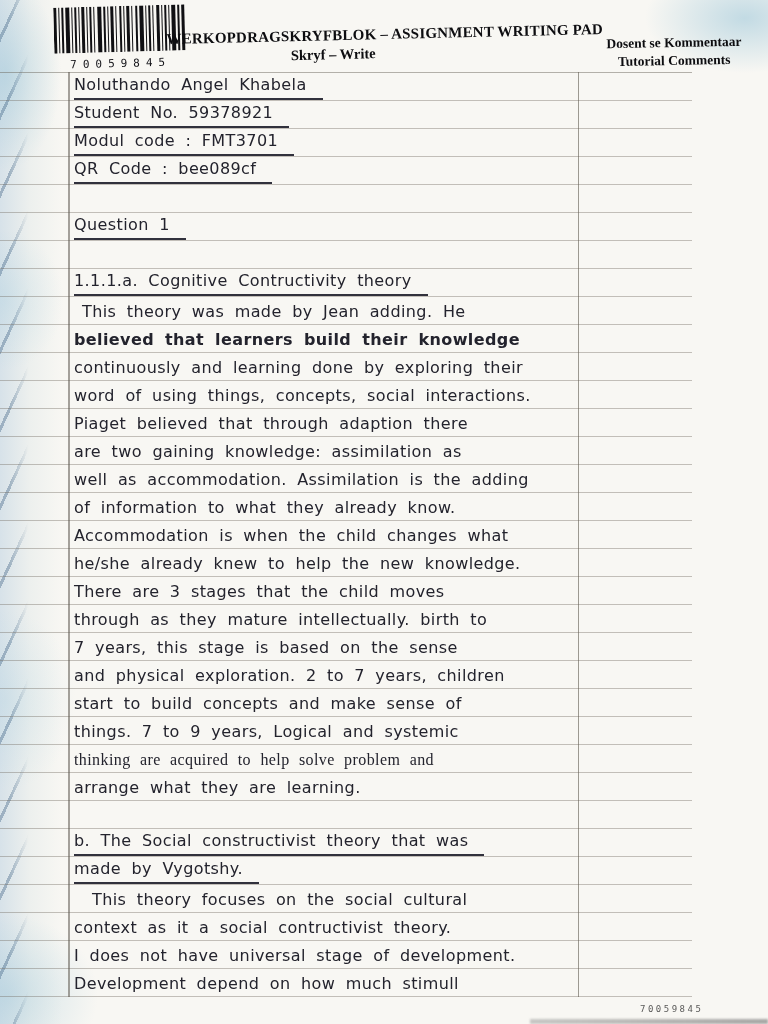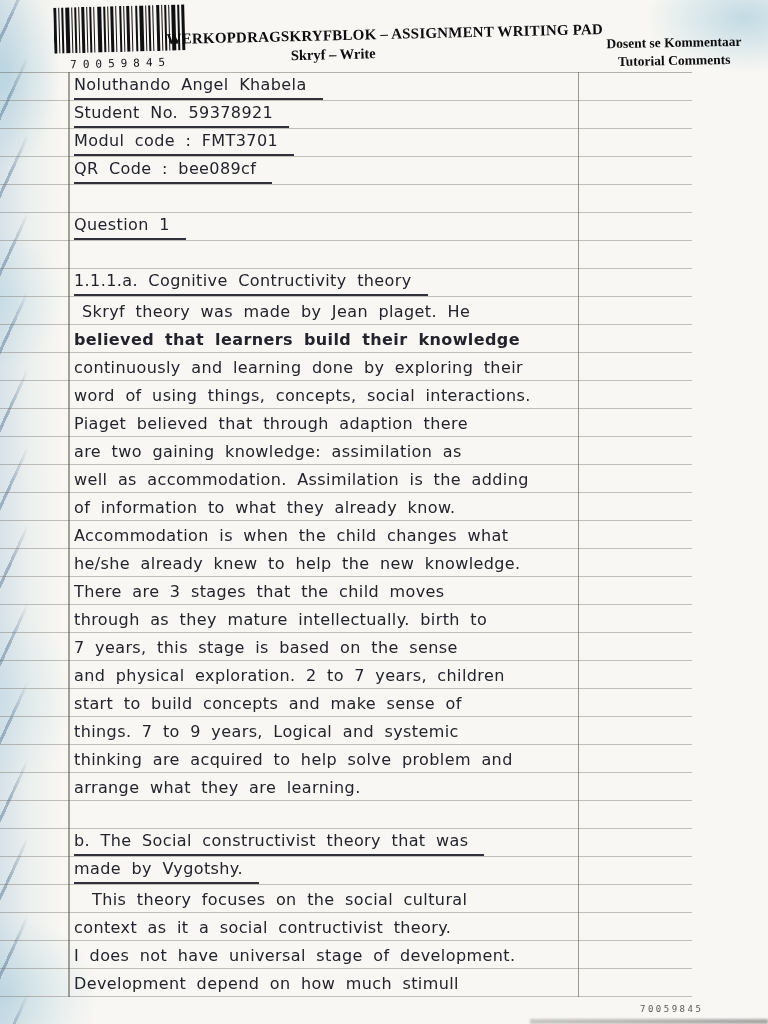--- a/index.html
+++ b/index.html
@@ -142,21 +142,21 @@
       </div>
       <div class="hw-line"></div>
       <div class="hw-line">
         <span class="hw underlined" style="color: rgb(35, 35, 45);">Question 1</span>
       </div>
       <div class="hw-line"></div>
       <div class="hw-line">
         <span class="hw underlined" style="color: rgb(35, 35, 45);">1.1.1.a. Cognitive Contructivity theory</span>
       </div>
       <div class="hw-line" style="padding-left: 82px;">
-        <span class="hw" style="color: rgb(35, 35, 45);">Skryf theory was made by Jean plaget. He</span>
+        <span class="hw" style="color: rgb(35, 35, 45);">This theory was made by Jean adding. He</span>
       </div>
       <div class="hw-line">
         <span class="hw" style="color: rgb(35, 35, 45); font-weight: bold;">believed that learners build their knowledge</span>
       </div>
       <div class="hw-line">
         <span class="hw" style="color: rgb(35, 35, 45);">continuously and learning done by exploring their</span>
       </div>
       <div class="hw-line">
         <span class="hw" style="color: rgb(35, 35, 45);">word of using things, concepts, social interactions.</span>
       </div>
@@ -190,21 +190,21 @@
       <div class="hw-line">
         <span class="hw" style="color: rgb(35, 35, 45);">and physical exploration. 2 to 7 years, children</span>
       </div>
       <div class="hw-line">
         <span class="hw" style="color: rgb(35, 35, 45);">start to build concepts and make sense of</span>
       </div>
       <div class="hw-line">
         <span class="hw" style="color: rgb(35, 35, 45);">things. 7 to 9 years, Logical and systemic</span>
       </div>
       <div class="hw-line">
-        <span class="hw" style="color: rgb(35, 35, 45);">thinking are acquired to help solve problem and</span>
+        <span class="hw" style="color: rgb(35, 35, 45); font-family: Liberation Serif, serif;">thinking are acquired to help solve problem and</span>
       </div>
       <div class="hw-line">
         <span class="hw" style="color: rgb(35, 35, 45);">arrange what they are learning.</span>
       </div>
       <div class="hw-line"></div>
       <div class="hw-line">
         <span class="hw underlined" style="color: rgb(35, 35, 45);">b. The Social constructivist theory that was</span>
       </div>
       <div class="hw-line">
         <span class="hw underlined" style="color: rgb(35, 35, 45);">made by Vygotshy.</span>

